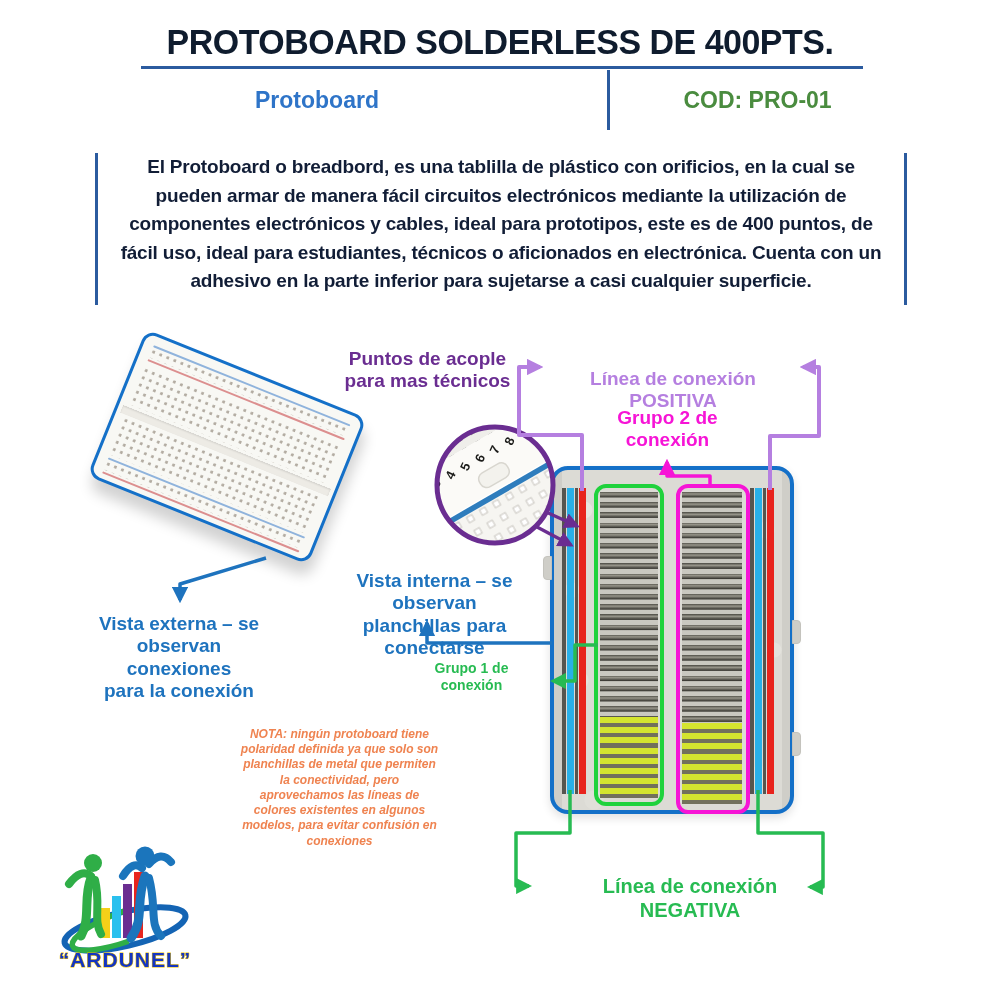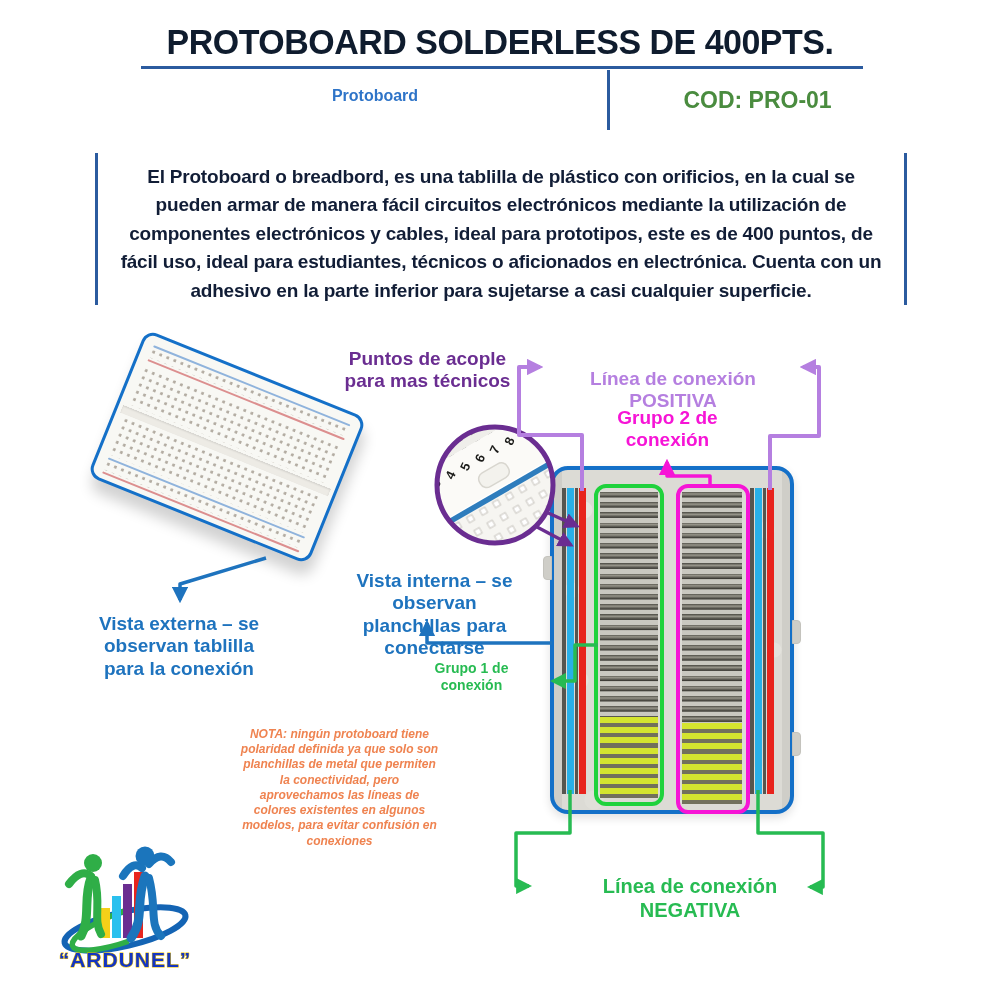--- a/index.html
+++ b/index.html
@@ -9,31 +9,31 @@
   }
   *{box-sizing:border-box;}
 
   
   #title{
     position:absolute;left:0;top:22px;width:1000px;text-align:center;
     font-size:35px;font-weight:800;color:#0f1c2e;letter-spacing:-0.5px;
     transform:scaleX(.97);
   }
   #title-underline{position:absolute;left:141px;top:66px;width:722px;height:3px;background:#2b5b9f;}
-  #product-name{position:absolute;left:255px;top:87px;width:240px;text-align:center;
-    font-size:16px;font-weight:bold;color:#2e74c8;}
+  #product-name{position:absolute;left:255px;top:87px;width:240px;text-align:left;
+    font-size:23px;font-weight:bold;color:#2e74c8;}
   #header-divider{position:absolute;left:607px;top:70px;width:3px;height:60px;background:#2b5b9f;}
   #code{position:absolute;left:645px;top:87px;width:225px;text-align:center;
     font-size:23px;font-weight:bold;color:#4a8c3f;}
 
   
   #description-box{
     position:absolute;left:95px;top:153px;width:812px;height:152px;
     border-left:3px solid #2b5b9f;border-right:3px solid #2b5b9f;
-    display:flex;align-items:flex-end;
+    display:flex;align-items:flex-start;
   }
   #description{
     width:100%;padding:0 20px;font-size:19px;font-weight:700;color:#111d36;
     text-align:center;line-height:1.5;letter-spacing:-0.2px;
   }
 
   
   #photo-ext{
     position:absolute;left:108px;top:368px;width:238px;height:158px;
     transform:rotate(22deg);border:3px solid #1470c8;border-radius:12px;
@@ -206,21 +206,21 @@
 </svg>
 
 <div class="label" id="puntos-label">Puntos de acople
 para mas técnicos</div>
 <div class="label" id="positiva-label">Línea de conexión POSITIVA</div>
 <div class="label" id="grupo2-label">Grupo 2 de
 conexión</div>
 <div class="label" id="vista-interna-label">Vista interna – se observan
 planchillas para conectarse</div>
 <div class="label" id="vista-externa-label">Vista externa – se
-observan tablilla
+observan conexiones
 para la conexión</div>
 <div class="label" id="grupo1-label">Grupo 1 de
 conexión</div>
 <div class="label" id="nota-label">NOTA: ningún protoboard tiene
 polaridad definida ya que solo son
 planchillas de metal que permiten
 la conectividad, pero
 aprovechamos las líneas de
 colores existentes en algunos
 modelos, para evitar confusión en

